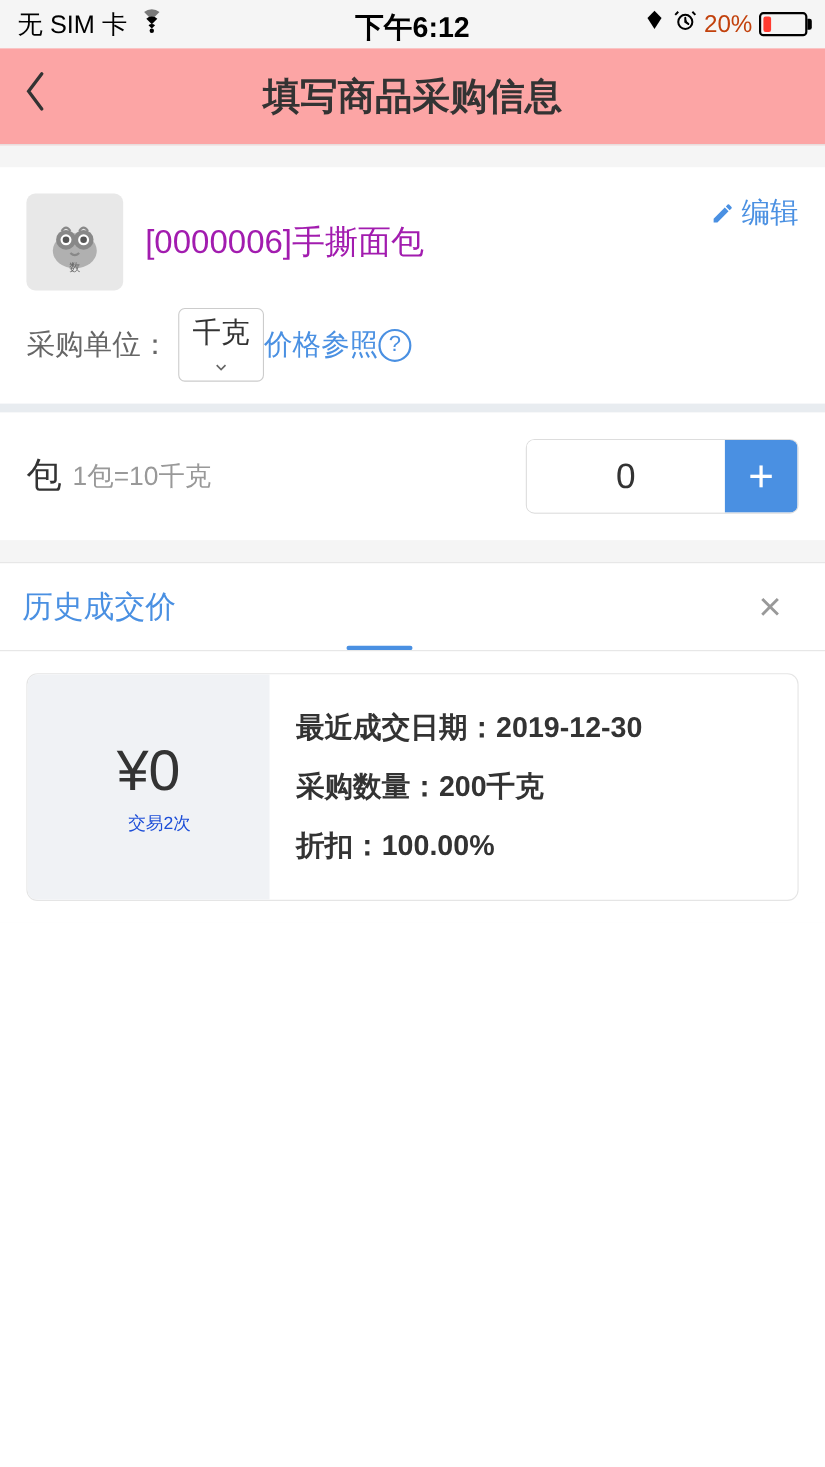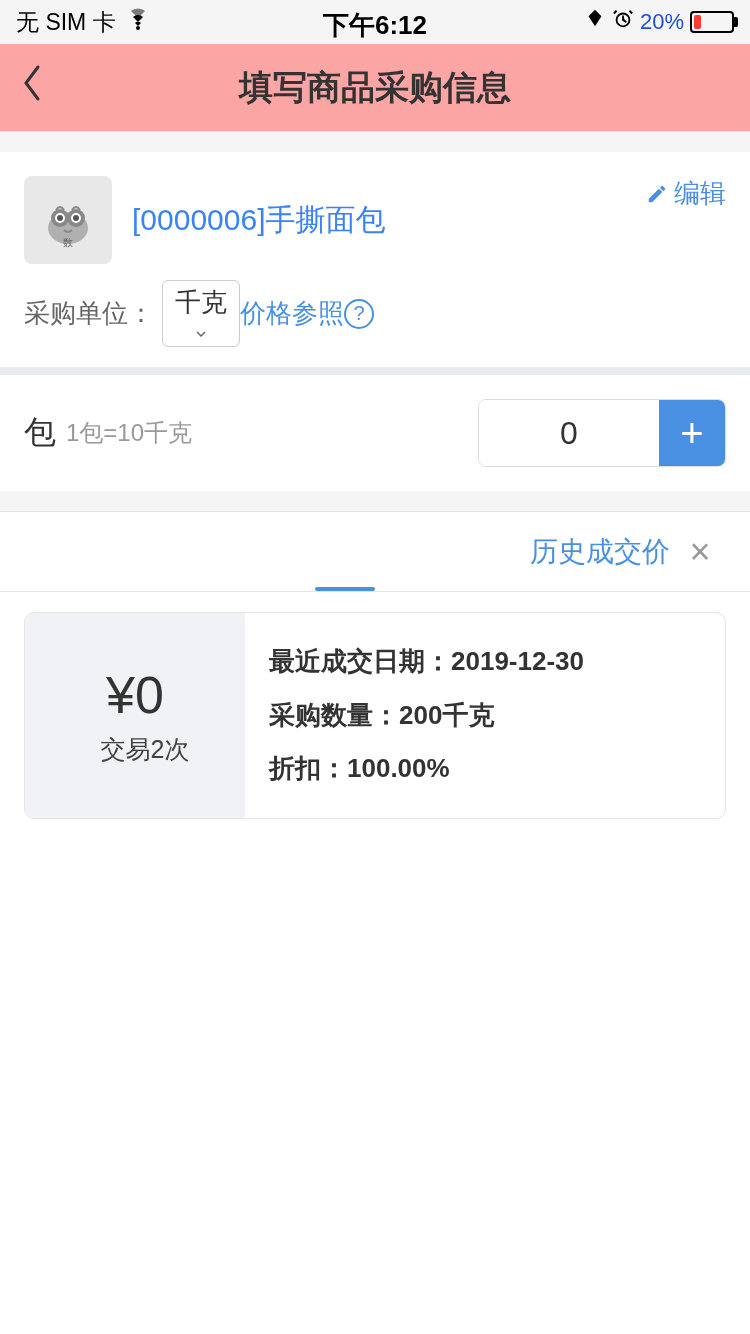--- a/index.html
+++ b/index.html
@@ -37,21 +37,21 @@
       position: absolute;
       left: 50%;
       transform: translateX(-50%);
       top: 8px;
     }
     .status-right {
       display: flex;
       align-items: center;
       gap: 6px;
       font-size: 22px;
-      color: #1d4ed8;
+      color: #c2410c;
     }
     .battery-icon {
       width: 44px;
       height: 22px;
       border: 2px solid #000;
       border-radius: 4px;
       position: relative;
       display: flex;
       align-items: center;
       padding: 2px;
@@ -123,21 +123,21 @@
       align-items: center;
       justify-content: center;
     }
     .owl-icon {
       width: 60px;
       height: 60px;
       position: relative;
     }
     .product-name {
       font-size: 30px;
-      color: #3b82f6;
+      color: #a21caf;
       font-weight: 500;
     }
     .edit-btn {
       display: flex;
       align-items: center;
       gap: 6px;
       color: #4a90e2;
       font-size: 26px;
       cursor: pointer;
     }
@@ -256,21 +256,21 @@
       align-items: center;
       height: 80px;
       border-bottom: 1px solid #e5e5e5;
       position: relative;
       padding: 0 20px;
     }
     .tab-item {
       flex: 1;
       display: flex;
       flex-direction: column;
-      align-items: flex-end;
+      align-items: flex-start;
       justify-content: center;
       height: 100%;
       cursor: pointer;
       position: relative;
     }
     .tab-label {
       font-size: 28px;
     }
     .tab-active .tab-label {
       color: #4a90e2;
@@ -317,22 +317,22 @@
       align-items: center;
       justify-content: center;
       padding: 30px 20px;
     }
     .price-amount {
       font-size: 52px;
       color: #333;
       font-weight: 500;
     }
     .price-trades {
-      font-size: 25px;
-      color: #404040;
+      font-size: 16px;
+      color: #1d4ed8;
       margin-top: 8px;
       margin-left: 20px;
     }
     .price-card-right {
       flex: 1;
       padding: 28px 24px;
       display: flex;
       flex-direction: column;
       gap: 12px;
     }

